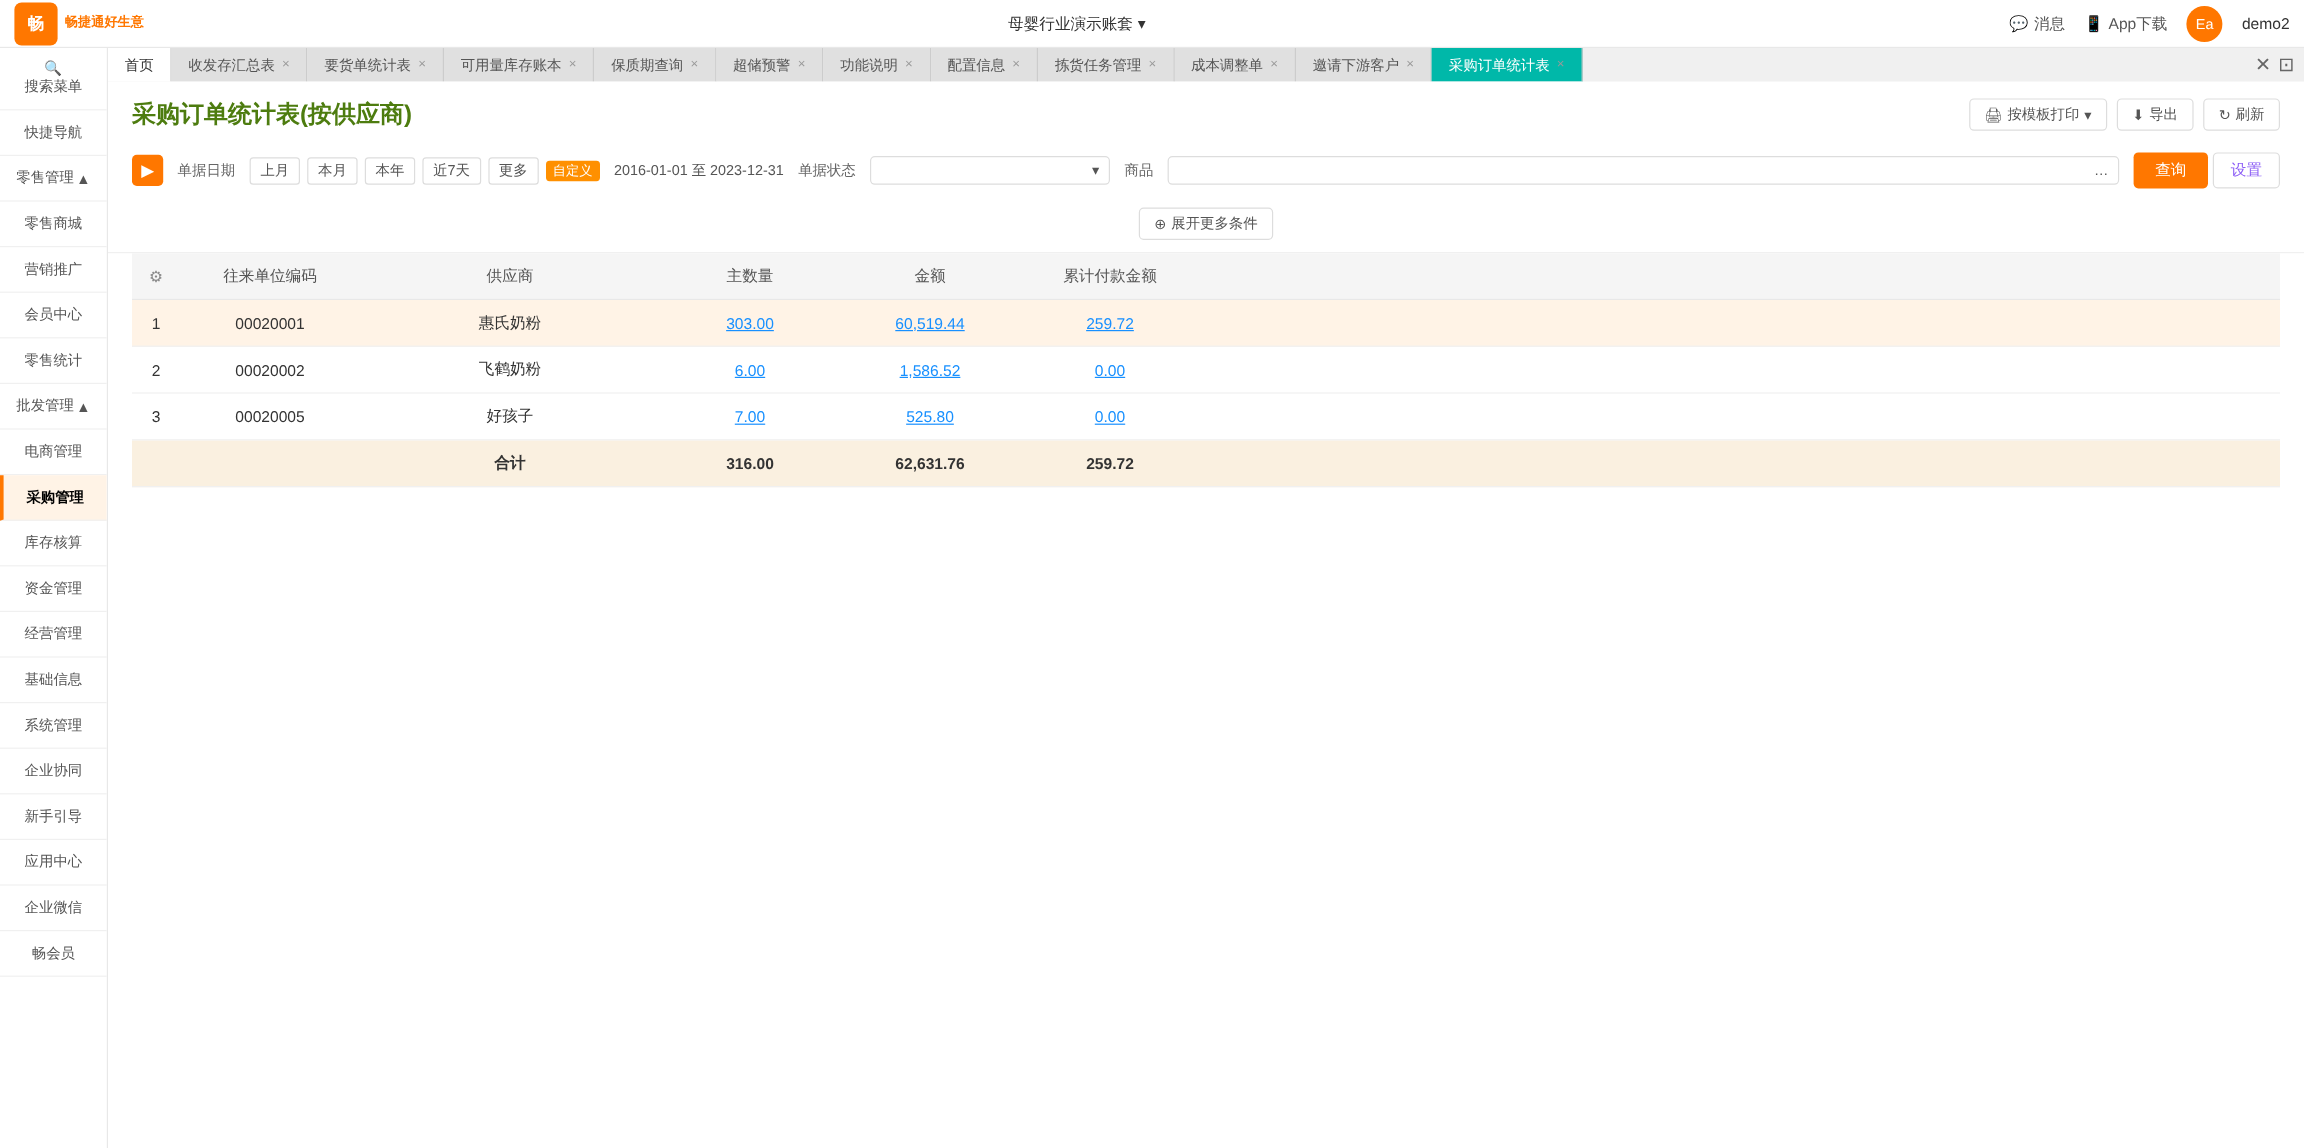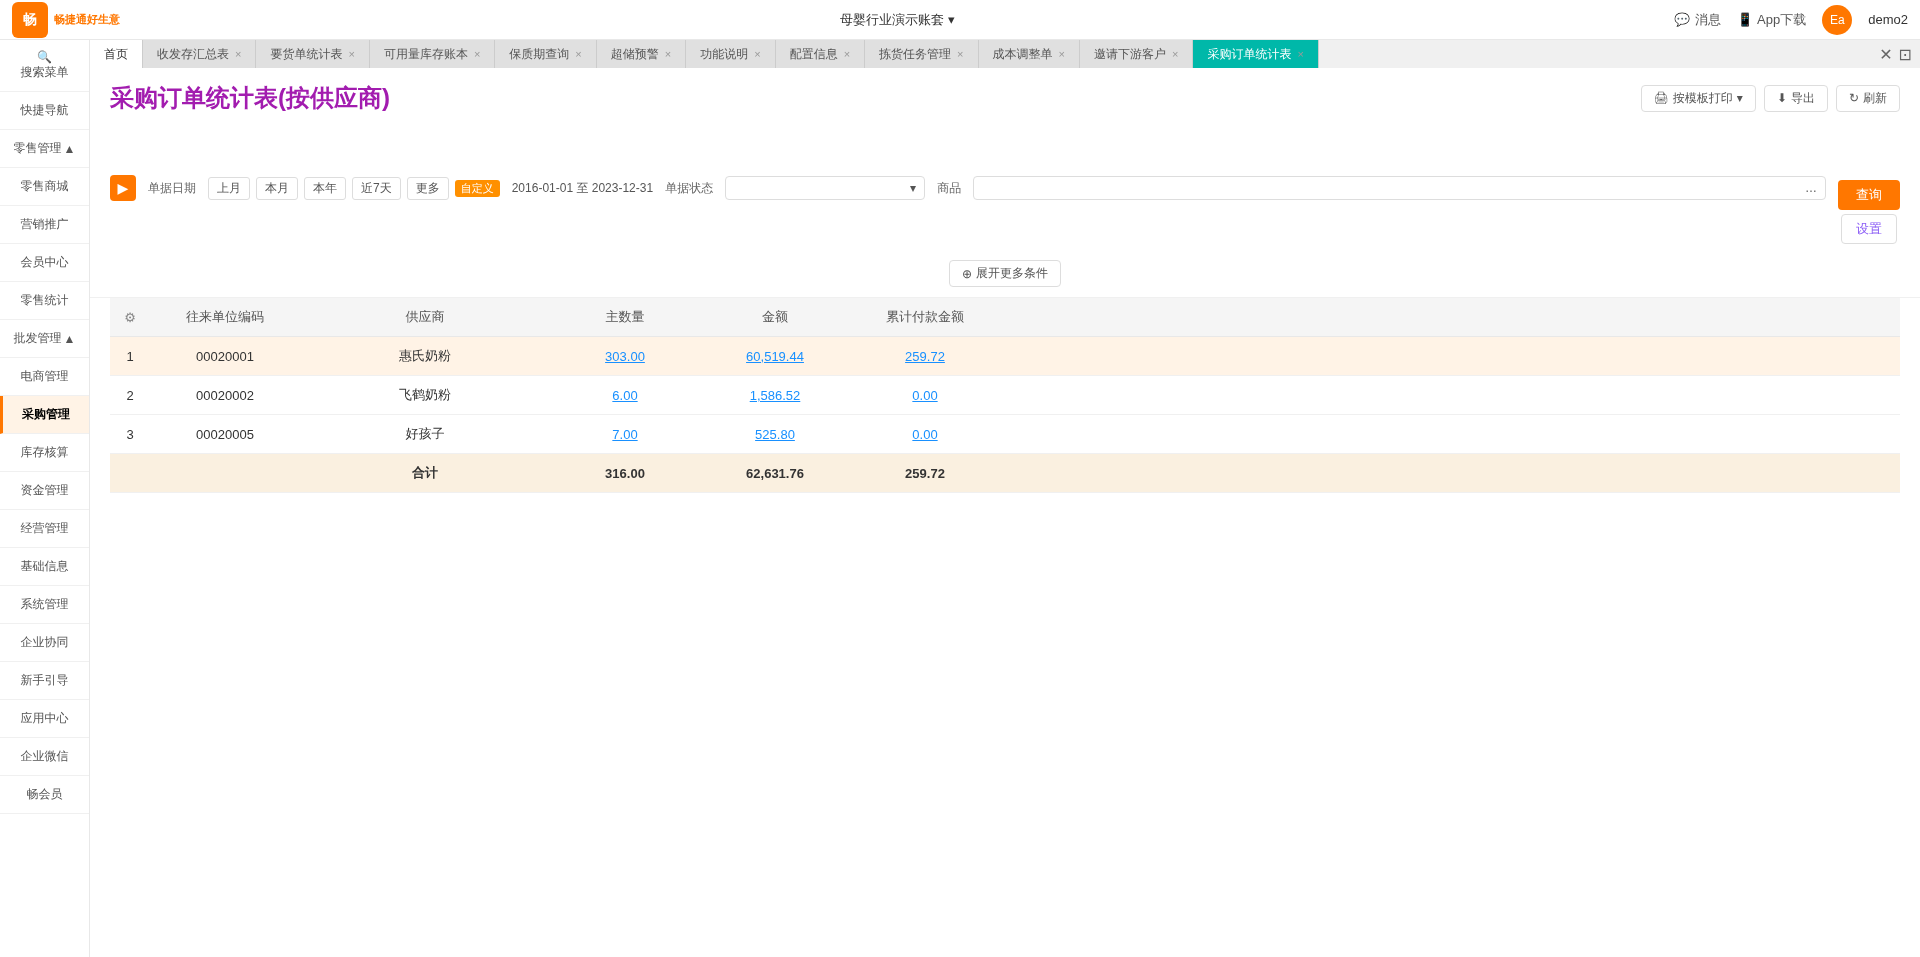--- a/index.html
+++ b/index.html
@@ -37,41 +37,41 @@
     .tab-item.home { background: #fff; color: #333; }
     .tab-close { font-size: 11px; color: #999; cursor: pointer; }
     .tab-bar-actions { margin-left: auto; display: flex; align-items: center; gap: 6px; padding: 0 8px; }
     .tab-bar-btn { font-size: 16px; color: #666; cursor: pointer; }
 
     
     .page-content { flex: 1; overflow-y: auto; background: #fff; padding: 0; }
 
     
     .page-header { padding: 14px 20px 8px; display: flex; align-items: center; justify-content: space-between; }
-    .page-title { font-size: 24px; font-weight: bold; color: #a21caf; }
+    .page-title { font-size: 20px; font-weight: bold; color: #4d7c0f; }
     .page-actions { display: flex; align-items: center; gap: 8px; }
     .btn-print { display: flex; align-items: center; gap: 4px; padding: 4px 12px; border: 1px solid #ddd; border-radius: 4px; background: #fff; font-size: 12px; color: #555; cursor: pointer; }
     .btn-export { display: flex; align-items: center; gap: 4px; padding: 4px 12px; border: 1px solid #ddd; border-radius: 4px; background: #fff; font-size: 12px; color: #555; cursor: pointer; }
     .btn-refresh { display: flex; align-items: center; gap: 4px; padding: 4px 12px; border: 1px solid #ddd; border-radius: 4px; background: #fff; font-size: 12px; color: #555; cursor: pointer; }
 
     
     .filter-area { background: #fff; padding: 10px 20px; border-bottom: 1px solid #f0f0f0; }
     .filter-row { display: flex; align-items: center; gap: 12px; flex-wrap: wrap; }
     .filter-label { font-size: 12px; color: #666; white-space: nowrap; }
     .filter-date-group { display: flex; align-items: center; gap: 6px; }
     .date-btn { padding: 2px 8px; font-size: 12px; border: 1px solid #ddd; border-radius: 3px; background: #fff; cursor: pointer; color: #555; }
     .date-range { font-size: 12px; color: #555; }
     .custom-tag { background: #ff9000; color: white; font-size: 11px; padding: 1px 6px; border-radius: 3px; }
     .filter-select { display: flex; align-items: center; border: 1px solid #ddd; border-radius: 4px; padding: 4px 8px; background: #fff; gap: 6px; min-width: 200px; cursor: pointer; font-size: 12px; color: #555; }
     .filter-input { border: 1px solid #ddd; border-radius: 4px; padding: 4px 8px; background: #fff; font-size: 12px; color: #555; flex: 1; min-width: 200px; }
     .btn-query { background: #ff7700; color: white; border: none; padding: 6px 18px; border-radius: 4px; font-size: 13px; cursor: pointer; }
     .btn-settings { background: #fff; color: #8b5cf6; border: 1px solid #ddd; padding: 5px 14px; border-radius: 4px; font-size: 13px; cursor: pointer; }
     .expand-more { display: flex; align-items: center; gap: 4px; font-size: 12px; color: #555; cursor: pointer; border: 1px solid #ddd; border-radius: 4px; padding: 4px 12px; background: #fff; margin-top: 8px; }
     .filter-toggle-btn { width: 26px; height: 26px; background: #ff7700; border-radius: 4px; display: flex; align-items: center; justify-content: center; color: white; font-size: 14px; cursor: pointer; flex-shrink: 0; }
-    .filter-right-actions { display: flex; flex-direction: column; align-items: center; gap: 4px; margin-left: auto; margin-top: 48px; }
+    .filter-right-actions { display: flex; flex-direction: row; align-items: center; gap: 4px; margin-left: auto; }
 
     
     .table-container { padding: 0 20px 20px; }
     table { width: 100%; border-collapse: collapse; font-size: 13px; }
     table thead tr { background: #f5f5f5; }
     table th { padding: 10px 12px; text-align: center; font-weight: normal; color: #555; border-bottom: 1px solid #e8e8e8; white-space: nowrap; }
     table td { padding: 10px 12px; text-align: center; border-bottom: 1px solid #f0f0f0; color: #333; }
     table tr.row-highlight { background: #fff3e6; }
     .link-val { color: #1890ff; cursor: pointer; text-decoration: underline; }
     .footer-row td { background: #faf0e0; font-weight: bold; border-top: 1px solid #e8e8e8; }

